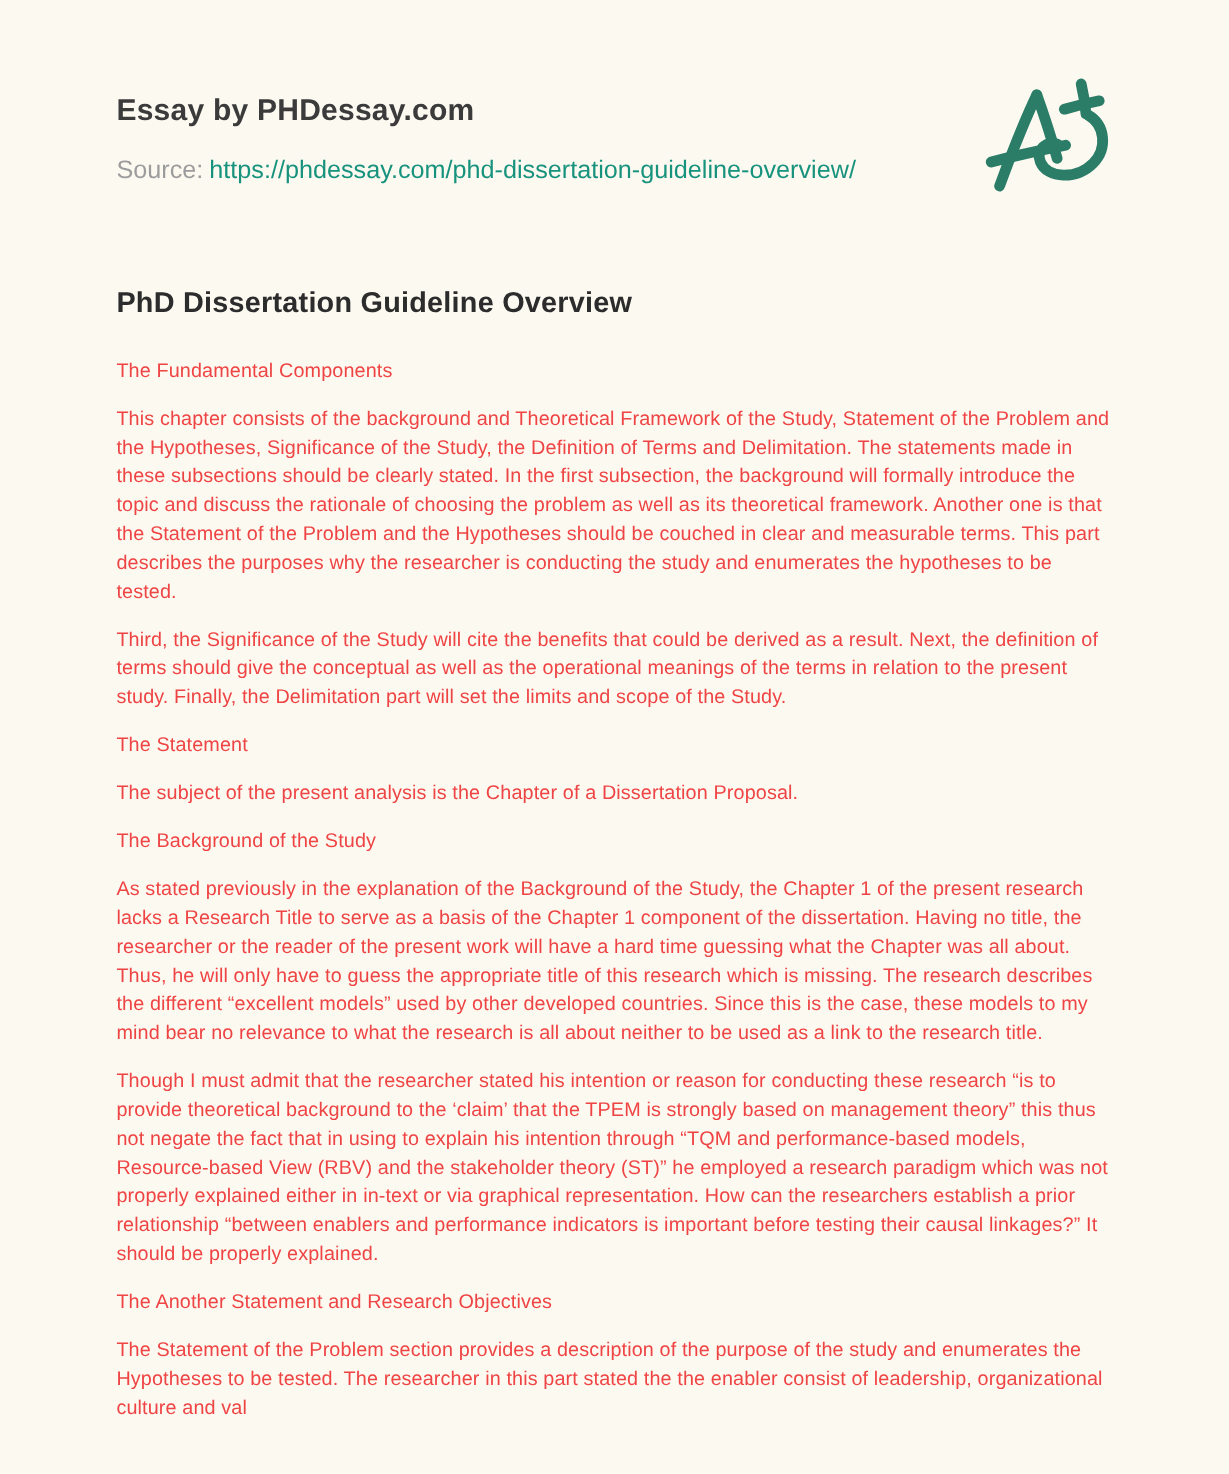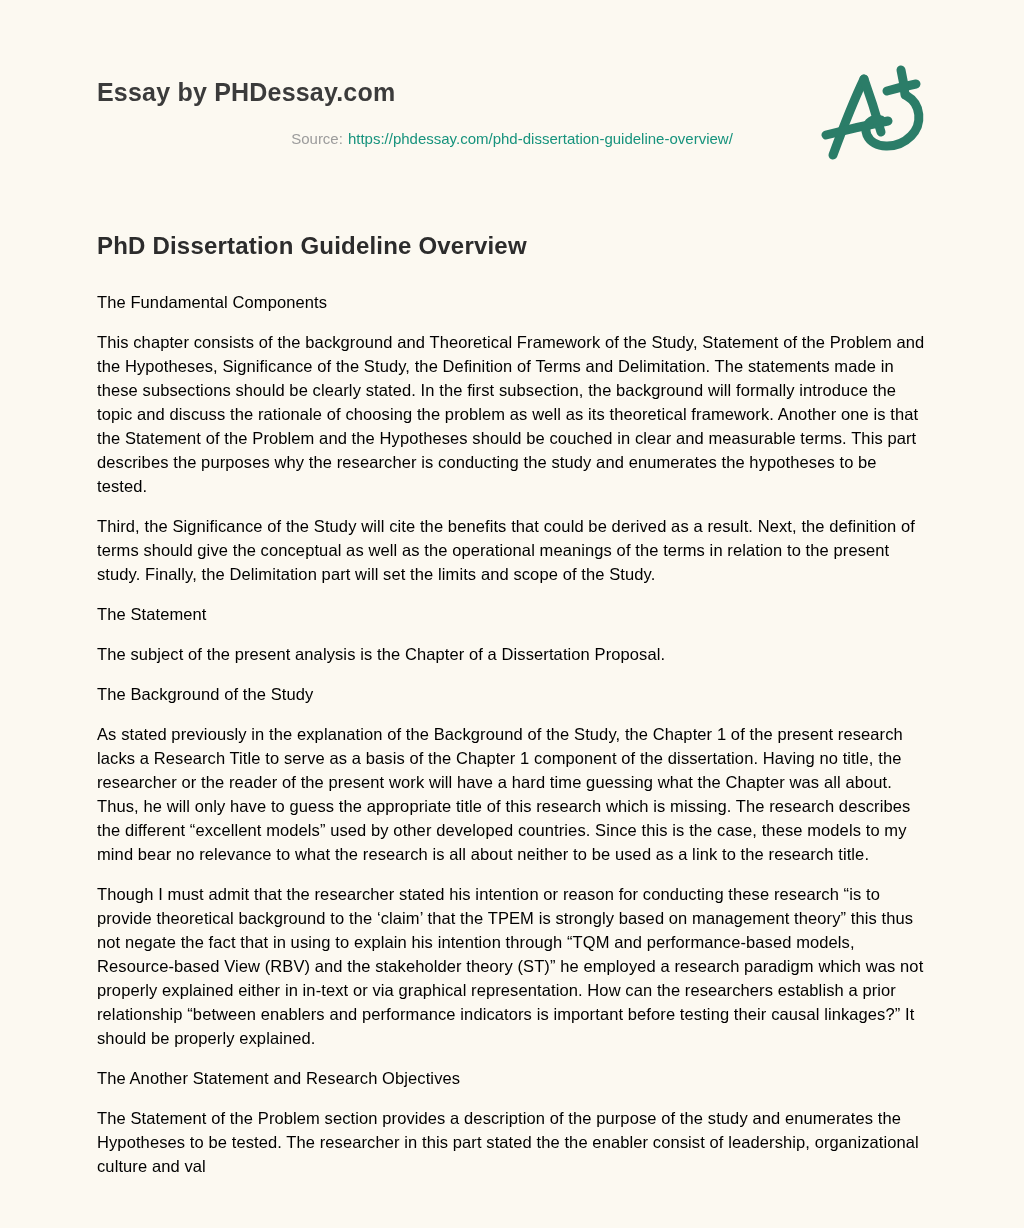--- a/index.html
+++ b/index.html
@@ -25,23 +25,22 @@
     position: relative;
   }
   .brand {
     font-size: 25px;
     font-weight: 700;
     color: #3B3B3B;
     letter-spacing: 0.2px;
     margin: 0 0 23px 0;
   }
   .source-line {
-    font-size: 15px;
+    font-size: 21px;
     color: #9C9C9C;
-    text-align: center;
   }
   .source-link {
     color: #17937D;
     text-decoration: none;
     margin-left: 5px;
     cursor: pointer;
   }
   .logo {
     position: absolute;
     top: -14px;
@@ -57,21 +56,21 @@
     letter-spacing: 0.2px;
     margin: 85px 0 0 0;
   }
   .content {
     margin-top: 30px;
     width: 830px;
   }
   .content p {
     font-size: 16.5px;
     line-height: 24px;
-    color: #000000;
+    color: #ef4444;
     letter-spacing: 0.1px;
     margin: 0 0 16px 0;
   }
 </style>
 </head>
 <body>
 
 <div class="page">
 
   <div class="header">

